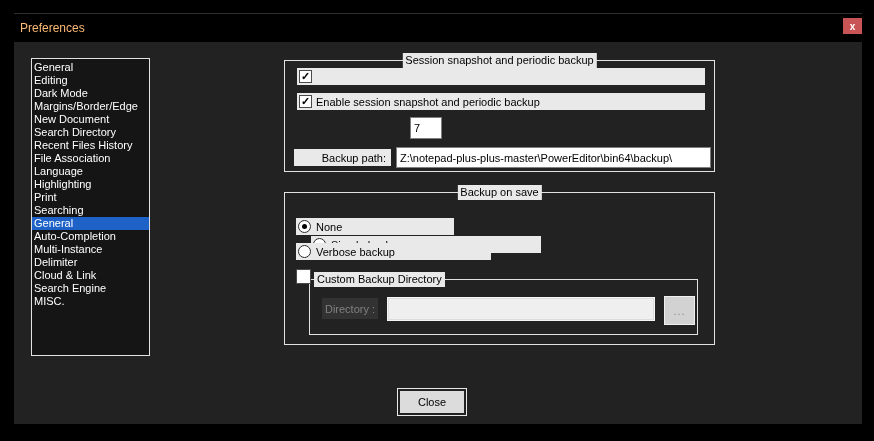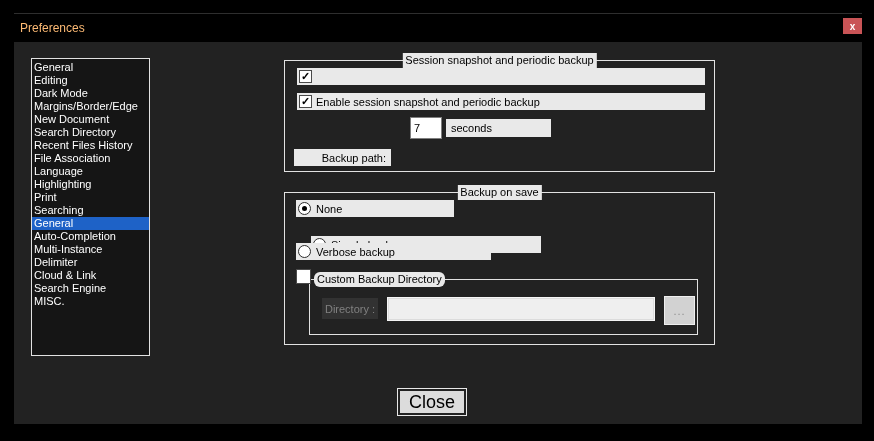--- a/index.html
+++ b/index.html
@@ -32,21 +32,21 @@
   .subgroup{position:absolute;left:24px;top:86px;width:389px;height:56px;border:1px solid #e2e2e2;}
   .customdir-cb{position:absolute;left:11px;top:76px;width:15px;height:15px;background:#fff;border:1px solid #4a4a4a;z-index:3;cursor:pointer;}
   .dir-label{position:absolute;left:12px;top:18px;width:56px;height:21px;background:#323232;color:#818181;
              font-size:11px;display:flex;align-items:center;justify-content:center;}
   .dir-input{position:absolute;left:77px;top:17px;width:268px;height:24px;background:#efefef;border:1px solid #f6f6f6;
              box-shadow:inset 0 0 0 1px #dcdcdc;}
   .browse-btn{position:absolute;left:354px;top:16px;width:31px;height:29px;background:#d2d2d2;border:1px solid #efefef;
               color:#8d8d8d;font-size:11px;letter-spacing:1px;display:flex;align-items:center;justify-content:center;}
   
   .close-btn{position:absolute;left:384px;top:375px;width:68px;height:26px;background:#dcdcdc;border:2px solid #222;
-             outline:1px solid #e8e8e8;color:#000;font-size:18px;display:flex;align-items:center;justify-content:center;cursor:pointer;}
+             outline:1px solid #e8e8e8;color:#000;font-size:11px;display:flex;align-items:center;justify-content:center;cursor:pointer;}
 </style>
 </head>
 <body>
 
 <div class="stage">
   <div class="window">
 
     <div class="titlebar">
       <span class="title">Preferences</span>
       <span class="win-close">x</span>
@@ -80,52 +80,50 @@
       <div class="strip" style="left:12px;top:7px;width:408px;height:17px;">
         <span class="cb">✓</span>
       </div>
 
       <div class="strip" style="left:12px;top:32px;width:408px;height:17px;">
         <span class="cb">✓</span>
         <span>Enable session snapshot and periodic backup</span>
       </div>
 
       <input class="txt-input" style="left: 125px; top: 56px; width: 32px; height: 22px;" value="7">
-      <div class="strip" style="left:161px;top:58px;width:105px;height:18px;padding-left:5px;">
-        <span>seconds</span>
-      </div>
 
       <div class="strip" style="left:9px;top:88px;width:97px;height:17px;justify-content:flex-end;padding-right:5px;">
         <span>Backup path:</span>
       </div>
+      <input class="txt-input" style="left: 111px; top: 86px; width: 315px; height: 21px;" value="Z:\notepad-plus-plus-master\PowerEditor\bin64\backup\">
     </div>
 
     <div class="group group-bos">
       <span class="group-caption caption-center">Backup on save</span>
 
       <div id="radio-zone">
-          <div class="strip" style="left: 11px; top: 7px; width: 158px; height: 17px;">
+          <div class="strip" style="left: 11px; top: 25px; width: 158px; height: 17px;">
             <span class="radio on">
               <span class="dot"></span>
             </span>
             <span>None</span>
           </div>
           <div class="strip" style="left: 26px; top: 30px; width: 230px; height: 17px; margin-top: 13px;">
             <span class="radio"></span>
             <span>Simple backup</span>
           </div>
           <div class="strip" style="left: 11px; top: 50px; width: 195px; height: 17px;">
             <span class="radio"></span>
             <span>Verbose backup</span>
           </div>
         </div>
 
       <span class="customdir-cb"></span>
       <div class="subgroup">
-        <span class="group-caption" style="left:4px;border-radius:6px;">Custom Backup Directory</span>
+        <span class="group-caption" style="left:4px;">Custom Backup Directory</span>
         <div class="dir-label">
           <span>Directory :</span>
         </div>
         <input class="dir-input" disabled="" value="" style="">
         <div class="browse-btn">
           <span>...</span>
         </div>
       </div>
     </div>
 

